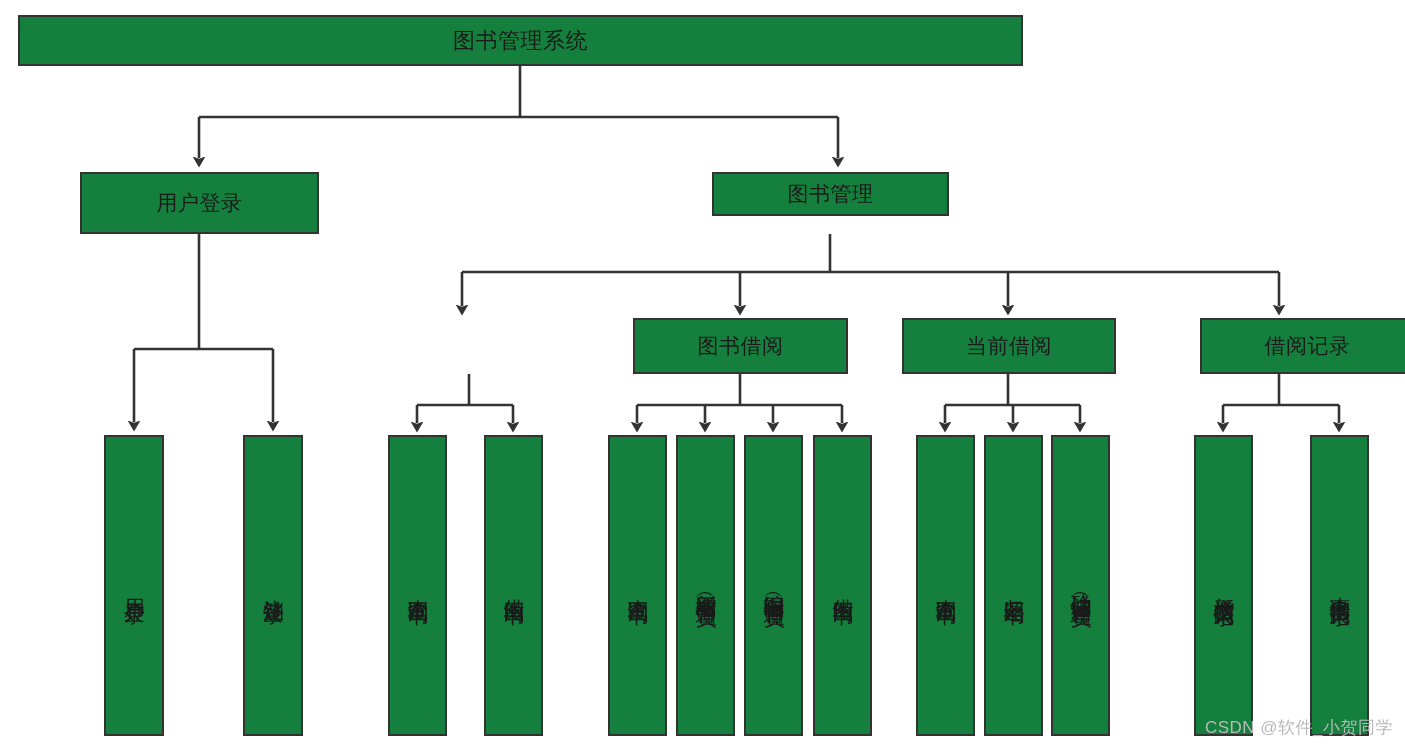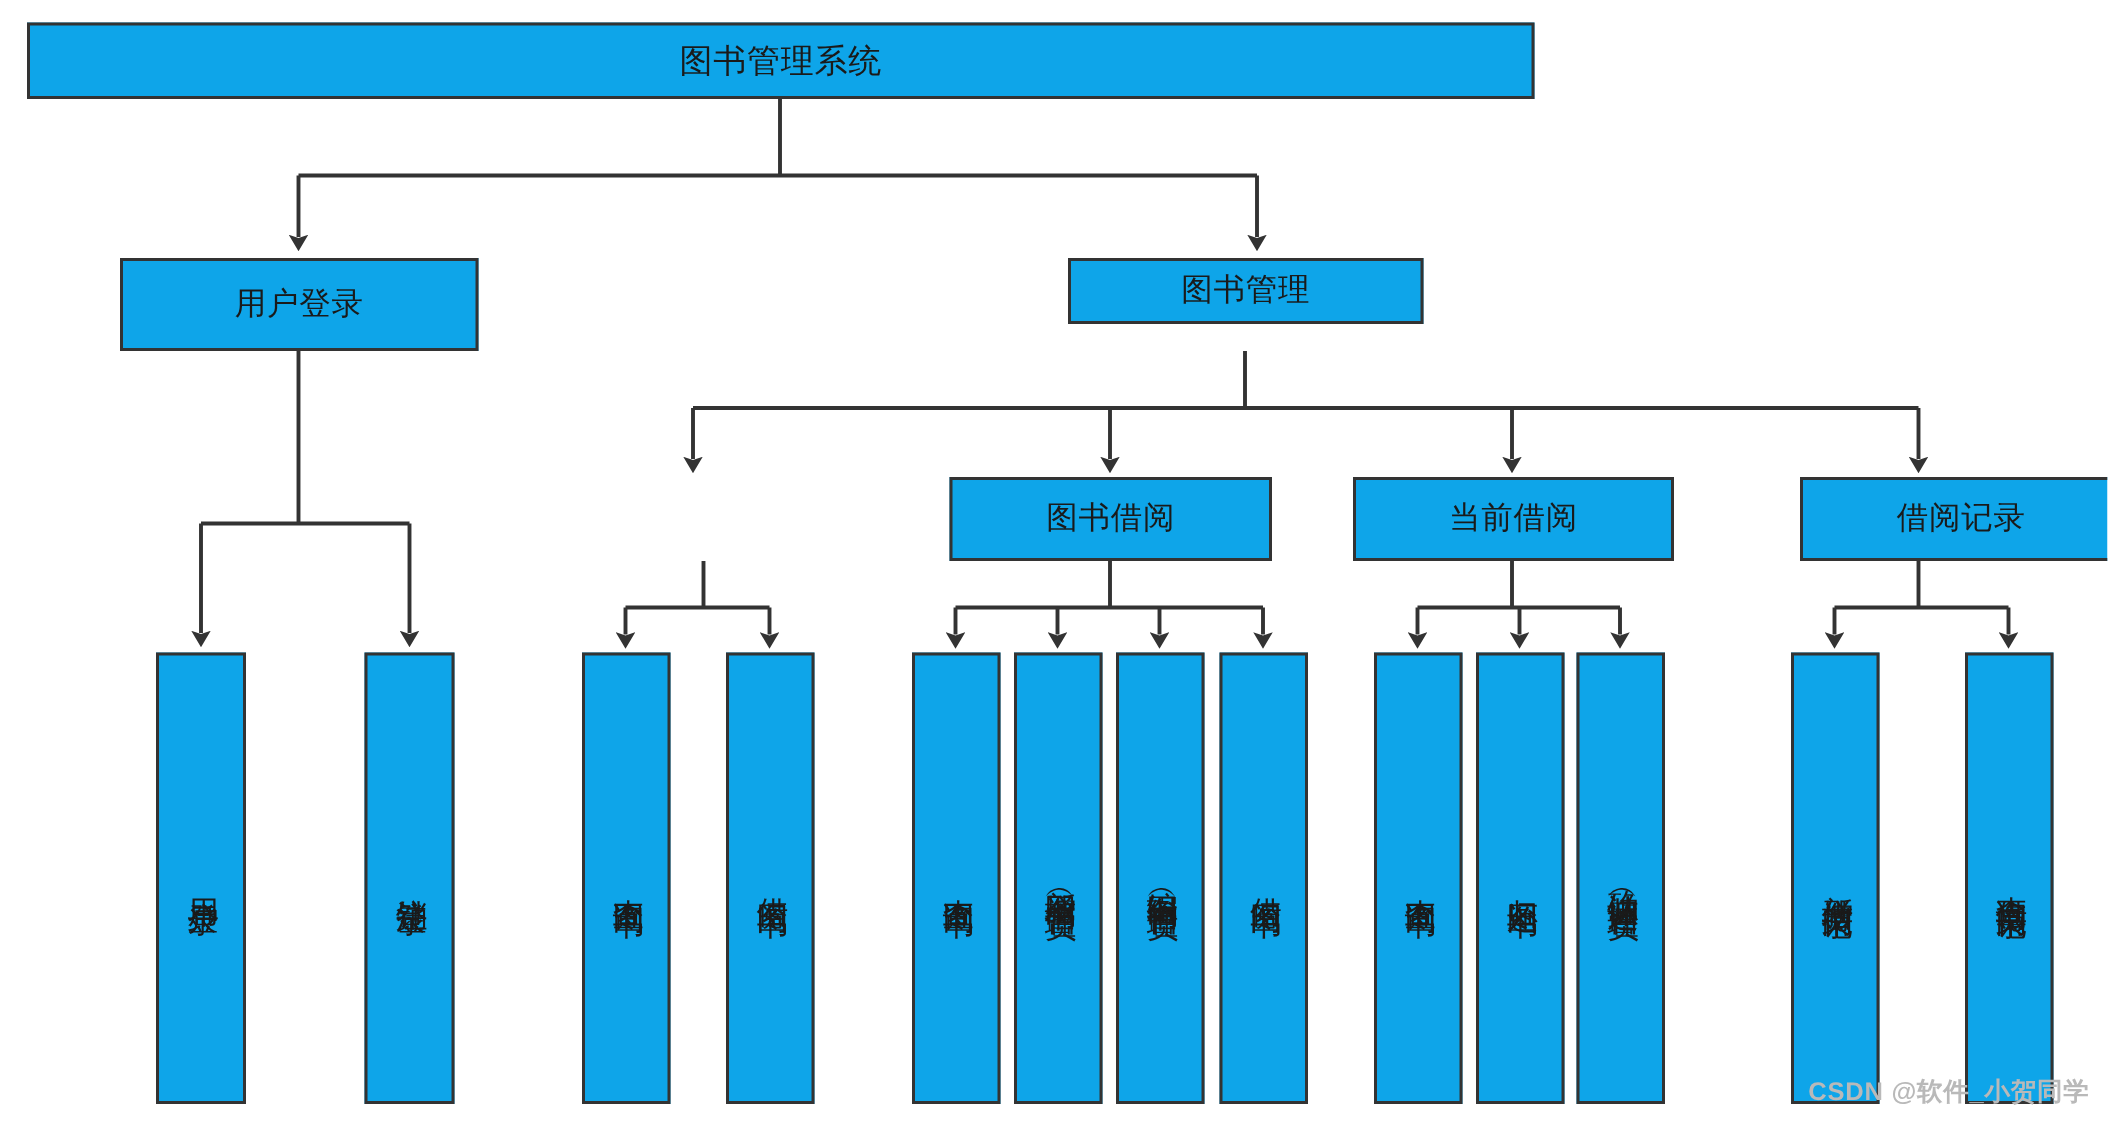--- a/index.html
+++ b/index.html
@@ -23,21 +23,21 @@
     position: absolute;
     left: 0;
     top: 0;
     width: 1405px;
     height: 747px;
     pointer-events: none;
   }
   .node {
     position: absolute;
     box-sizing: border-box;
-    background: #0ea5e9;
+    background: #15803d;
     border: 2px solid #333333;
     display: flex;
     align-items: center;
     justify-content: center;
     text-align: center;
     z-index: 2;
   }
   .node .label {
     font-size: 21px;
     line-height: 1.15;
@@ -61,21 +61,20 @@
   }
   #watermark {
     position: absolute;
     right: 12px;
     bottom: 8px;
     font-size: 17px;
     color: #b9b9b9;
     z-index: 5;
     white-space: nowrap;
     letter-spacing: 0.5px;
-    font-weight: bold;
   }
 </style>
 </head>
 <body>
 
 <div id="canvas">
 
   <svg id="wires" viewBox="0 0 1405 747" xmlns="http://www.w3.org/2000/svg">
     <defs>
       <marker id="arrow" markerWidth="11" markerHeight="13" refX="1.5" refY="6.5" orient="auto" markerUnits="userSpaceOnUse">

